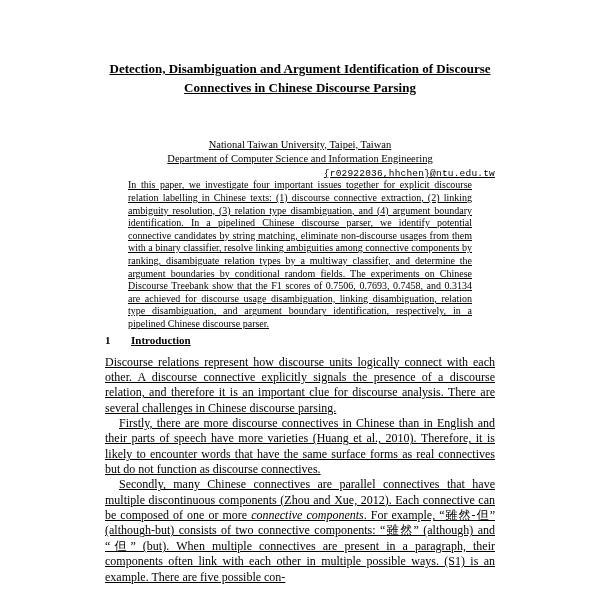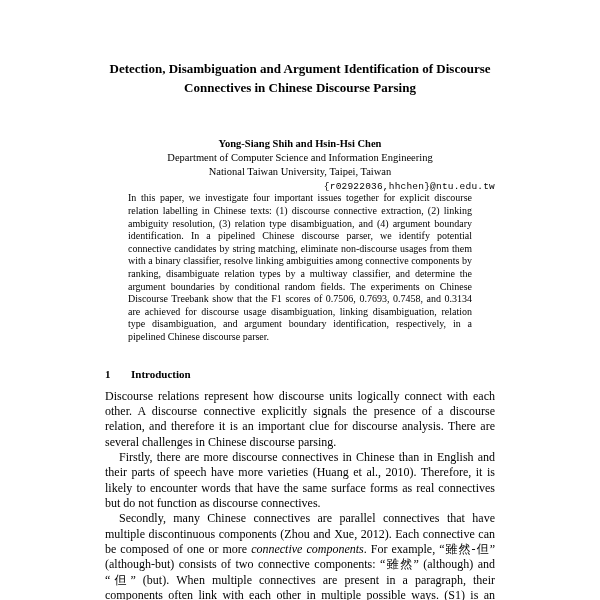--- a/index.html
+++ b/index.html
@@ -7,20 +7,21 @@
   .page {
     position: relative;
     width: 532px;
     height: 600px;
     margin: 0 auto;
     background: #ffffff;
     color: #000000;
     font-family: "Liberation Serif", "DejaVu Serif", serif;
     overflow: hidden;
     padding: 60px 71px 0 71px;
+    text-decoration: underline;
   }
   .title {
     font-size: 13px;
     font-weight: bold;
     text-align: center;
     line-height: 1.45;
     margin: 0 4px 40px 4px;
   }
   .authors {
     font-size: 10.5px;
@@ -49,44 +50,43 @@
   }
   .abstract-body {
     font-size: 10px;
     line-height: 1.26;
     text-align: justify;
     margin: 0 23px;
   }
   .section-heading {
     font-size: 11px;
     font-weight: bold;
-    margin-top: 24px;
+    margin-top: 3px;
     margin-bottom: 9px;
   }
   .section-number { display: inline-block; min-width: 26px; }
   p.body {
     font-size: 12px;
     line-height: 1.28;
     text-align: justify;
   }
   p.indent { text-indent: 14px; }
   .italic { font-style: italic; }
 </style>
 </head>
 <body>
 
 <div class="page">
 
   <h1 class="title">Detection, Disambiguation and Argument Identification of Discourse Connectives in Chinese Discourse Parsing</h1>
 
-  <div class="authors">Yong-Siang Shih and Hsin-Hsi Chen</div>
+
+  <div class="affil">National Taiwan University, Taipei, Taiwan</div>
 
   <div class="affil">Department of Computer Science and Information Engineering</div>
-
-  <div class="affil">National Taiwan University, Taipei, Taiwan</div>
 
   <div class="email">{r02922036,hhchen}@ntu.edu.tw</div>
 
 
   <p class="abstract-body">In this paper, we investigate four important issues together for explicit discourse relation labelling in Chinese texts: (1) discourse connective extraction, (2) linking ambiguity resolution, (3) relation type disambiguation, and (4) argument boundary identification. In a pipelined Chinese discourse parser, we identify potential connective candidates by string matching, eliminate non-discourse usages from them with a binary classifier, resolve linking ambiguities among connective components by ranking, disambiguate relation types by a multiway classifier, and determine the argument boundaries by conditional random fields. The experiments on Chinese Discourse Treebank show that the F1 scores of 0.7506, 0.7693, 0.7458, and 0.3134 are achieved for discourse usage disambiguation, linking disambiguation, relation type disambiguation, and argument boundary identification, respectively, in a pipelined Chinese discourse parser.</p>
 
   <h3 class="section-heading">
     <span class="section-number">1</span><span>Introduction</span>
   </h3>
 

